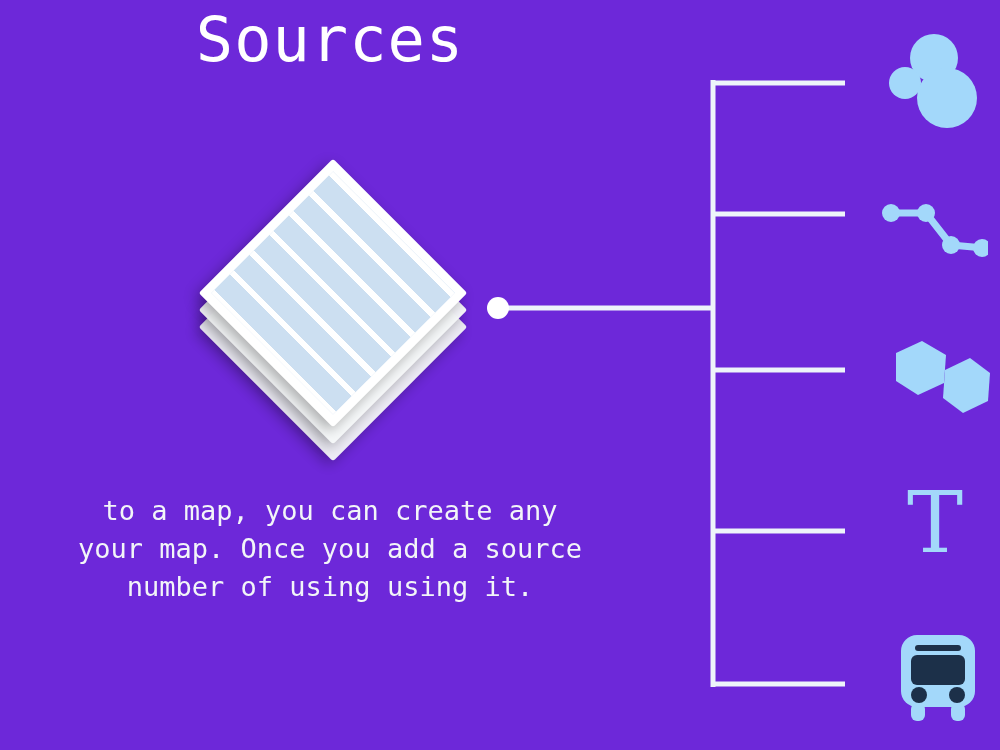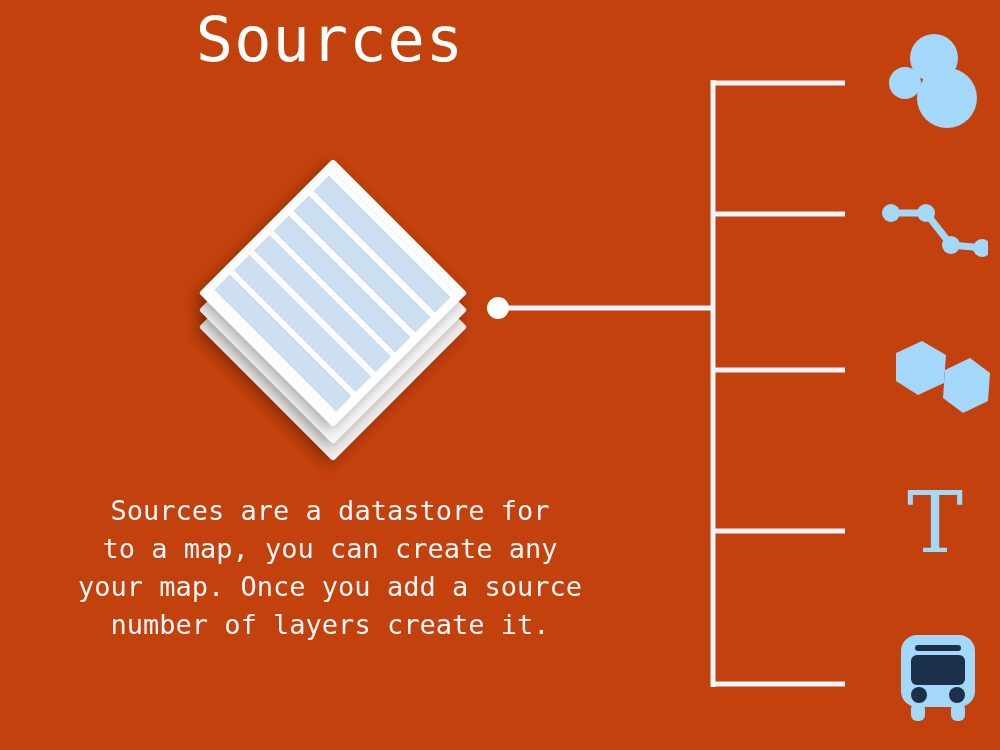--- a/index.html
+++ b/index.html
@@ -3,21 +3,21 @@
 <meta charset="utf-8">
 <style>
   * { margin:0; padding:0; box-sizing:border-box; }
   html, body { background:#16263c; }
   body {
     font-family: "DejaVu Sans Mono", "Liberation Mono", monospace;
   }
   #stage {
     position:relative;
     width:1000px; height:750px;
-    background:#c2410c;
+    background:#6d28d9;
     overflow:hidden;
   }
 
   
   #title {
     position:absolute;
     left:0; top:2px;
     width:660px;
     text-align:center;
     color:#ffffff;
@@ -106,24 +106,23 @@
 
   <div id="source-stack">
     <div class="stack-layer l3"></div>
     <div class="stack-layer l2"></div>
     <div class="stack-layer l1">
       <div class="stack-face"></div>
     </div>
   </div>
 
   <div id="description">
-    <span class="dline">Sources are a datastore for</span>
     <span class="dline">to a map, you can create any</span>
     <span class="dline">your map. Once you add a source</span>
-    <span class="dline">number of layers create it.</span>
+    <span class="dline">number of using using it.</span>
   </div>
 
   <svg id="connector" viewBox="0 0 1000 750" width="1000" height="750" aria-hidden="true">
     <g stroke="#eef4fa" stroke-width="5" stroke-linecap="butt" fill="none">
       <line x1="498" y1="308" x2="715" y2="308"></line>
       <line x1="713" y1="80" x2="713" y2="687"></line>
       <line x1="711" y1="83" x2="845" y2="83"></line>
       <line x1="711" y1="214" x2="845" y2="214"></line>
       <line x1="711" y1="370" x2="845" y2="370"></line>
       <line x1="711" y1="531" x2="845" y2="531"></line>

